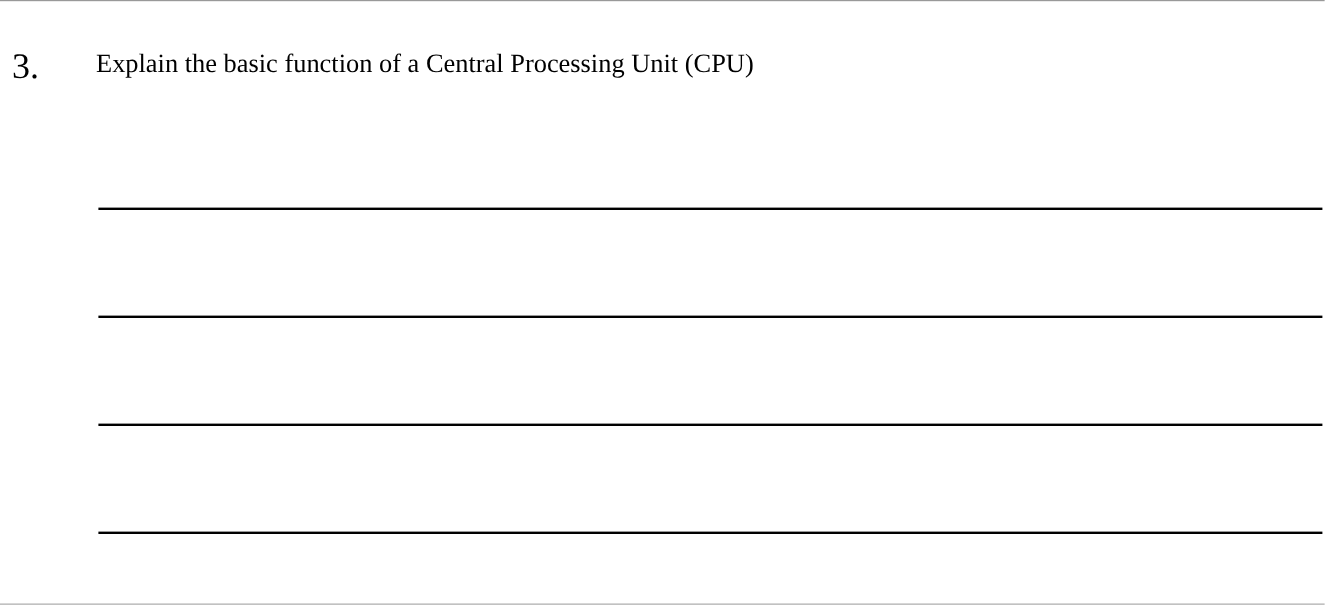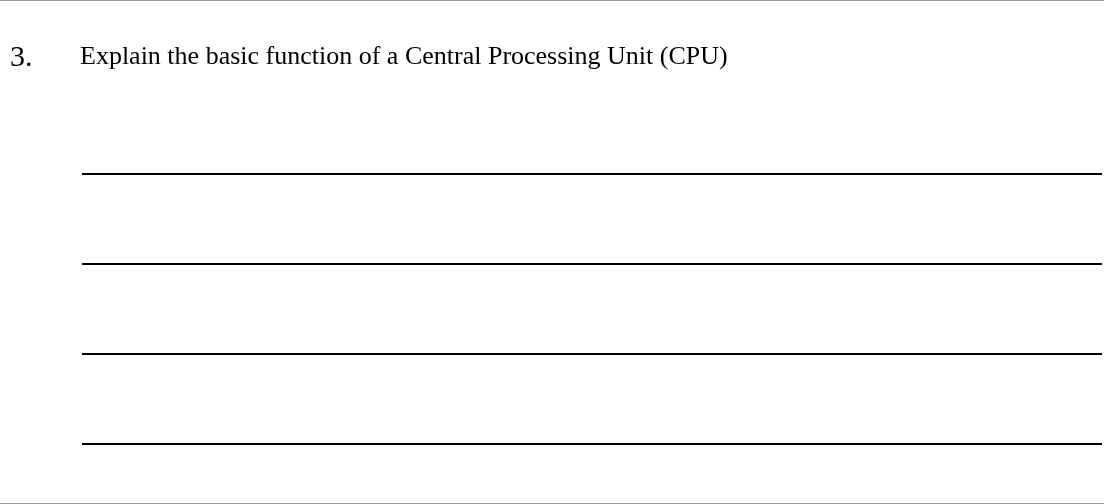--- a/index.html
+++ b/index.html
@@ -26,21 +26,21 @@
       align-items: flex-start;
     }
     .question-number {
       font-size: 30px;
       color: #000;
       width: 80px;
       padding-left: 10px;
       flex-shrink: 0;
     }
     .question-text {
-      font-size: 26px;
+      font-size: 22px;
       color: #000;
       line-height: 1.3;
     }
     .answer-lines {
       margin-left: 82px;
       margin-top: 100px;
     }
     .answer-line {
       border-bottom: 2px solid #000;
       height: 2px;

